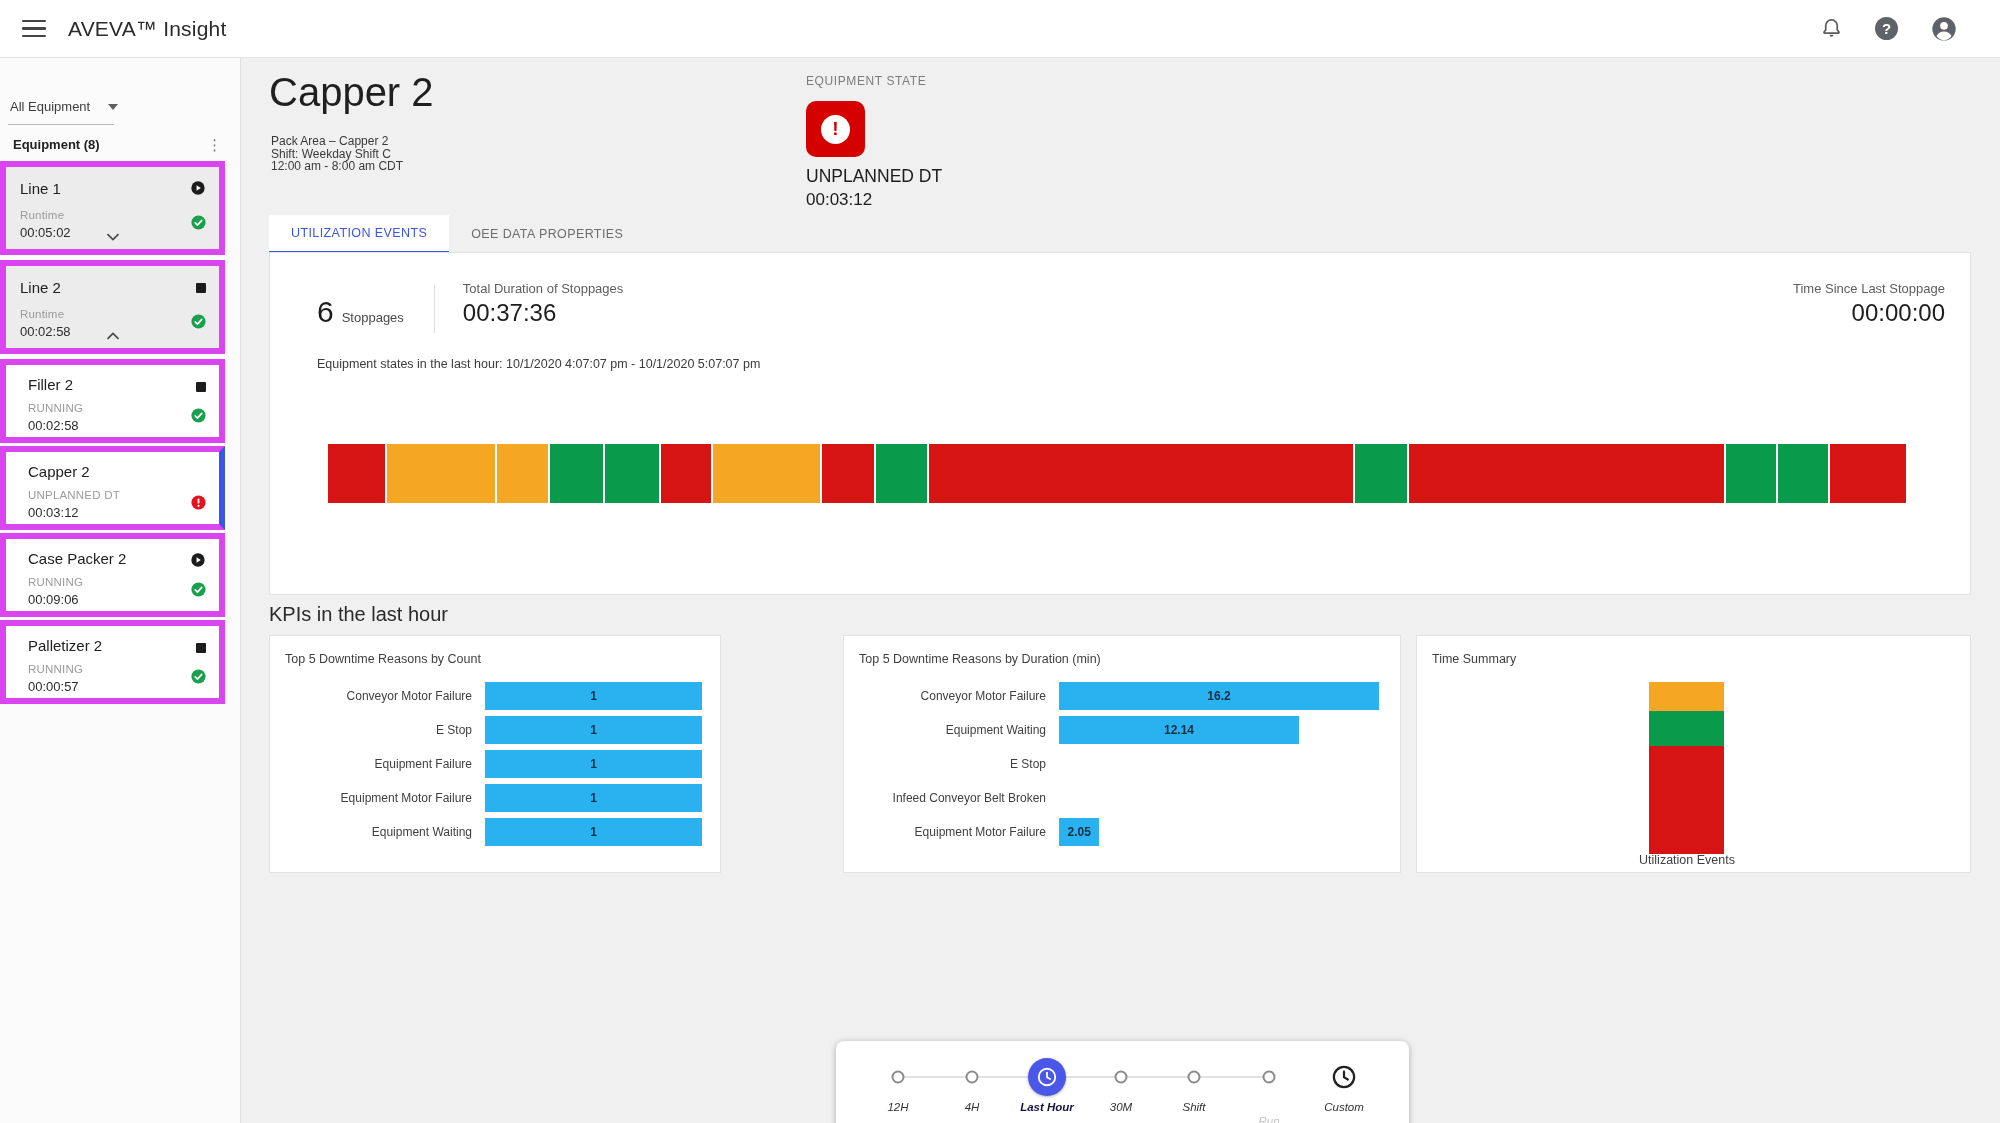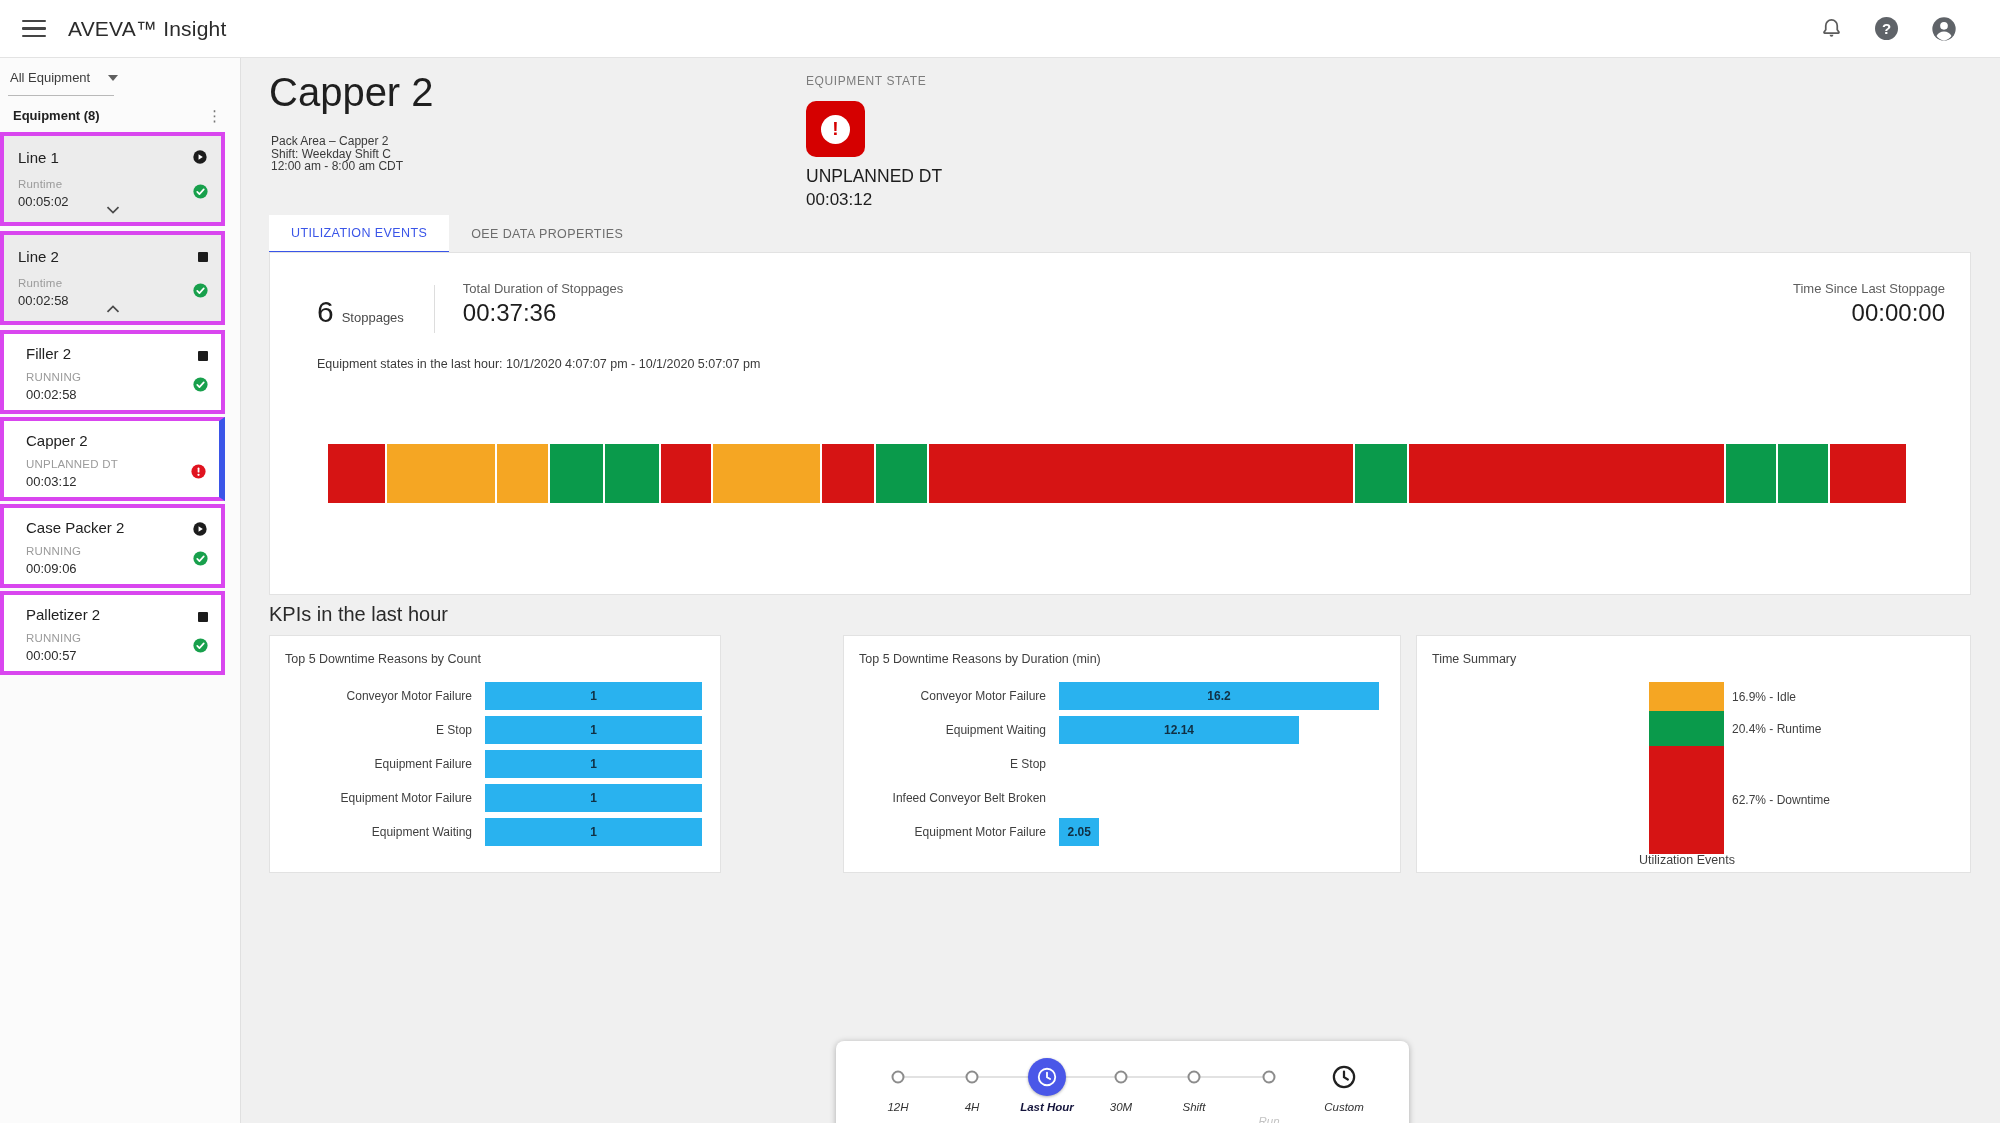--- a/index.html
+++ b/index.html
@@ -13,27 +13,27 @@
              display:flex;flex-direction:column;justify-content:space-between;}
   .hamburger span{display:block;height:2.4px;background:#454545;border-radius:1px;}
   .app-title{margin-left:22px;font-size:21px;color:#2b2b2b;letter-spacing:.2px;}
   .topbar-right{margin-left:auto;margin-right:42px;display:flex;align-items:center;gap:32px;}
   .icon-help{width:23px;height:23px;border-radius:50%;background:#5f6368;color:#fff;
              font-size:15px;font-weight:bold;display:flex;align-items:center;justify-content:center;cursor:pointer;}
 
   
   .sidebar{position:absolute;left:0;top:58px;width:241px;bottom:0;background:#fbfbfb;
            border-right:1px solid #e0e0e0;z-index:20;}
-  .filter-row{margin:12px 0 0 10px;font-size:13px;color:#3c3c3c;display:inline-flex;align-items:center;gap:18px;cursor:pointer;}
+  .filter-row{margin:41px 0 0 10px;font-size:13px;color:#3c3c3c;display:inline-flex;align-items:center;gap:18px;cursor:pointer;}
   .filter-divider{margin:9px 0 0 8px;width:106px;border-top:1px solid #b9b9b9;}
   .group-row{margin:12px 14px 9px 13px;display:flex;justify-content:space-between;align-items:center;}
   .group-label{font-size:13px;font-weight:bold;color:#212121;}
   .kebab{color:#757575;font-size:15px;cursor:pointer;line-height:10px;padding:0 4px;}
   .eq-list{margin-right:15px;}
-  .eq-card{position:relative;background:#ececec;border:4px solid #d946ef;margin-bottom:5px;height:94px;cursor:pointer;}
+  .eq-card{position:relative;background:#ececec;border:6px solid #d946ef;margin-bottom:5px;height:94px;cursor:pointer;}
   .eq-card.child{background:#fff;height:84px;margin-bottom:3px;}
   .eq-card.selected{border-right:6px solid var(--accent);}
   .eq-name{position:absolute;left:14px;top:13px;font-size:15px;color:#212121;}
   .eq-card.child .eq-name{left:22px;top:11px;}
   .eq-type{position:absolute;right:13px;top:13px;display:flex;align-items:center;height:16px;}
   .eq-status{position:absolute;left:14px;top:42px;font-size:11.5px;color:#9b9b9b;letter-spacing:.2px;}
   .eq-card.child .eq-status{left:22px;top:37px;}
   .eq-duration{position:absolute;left:14px;top:58px;font-size:13px;color:#2b2b2b;}
   .eq-card.child .eq-duration{left:22px;top:53px;}
   .eq-badge{position:absolute;right:12px;top:47px;}
@@ -375,25 +375,20 @@
       </div>
   </section>
 
   <section class="card kpi kpi3">
     <div class="kpi-title">Time Summary</div>
     <div class="stack-wrap">
         <div class="stack-seg" style="height: 29.1px; background: rgb(245, 166, 35);"></div>
         <div class="stack-seg" style="height: 35.1px; background: rgb(10, 154, 75);"></div>
         <div class="stack-seg" style="height: 107.8px; background: rgb(214, 20, 20);"></div>
       </div>
-    <div class="stack-labels">
-        <div class="stack-label" style="top: 7.534px;">16.9% - Idle</div>
-        <div class="stack-label" style="top: 39.612px;">20.4% - Runtime</div>
-        <div class="stack-label" style="top: 111.078px;">62.7% - Downtime</div>
-      </div>
     <div class="stack-caption">Utilization Events</div>
   </section>
 
   <div class="time-card">
     <div class="track"></div>
     <div id="selector-stops">
         <div class="stop" style="left: 62px;">
           <span class="marker">
             <span class="dot"></span>
           </span>

